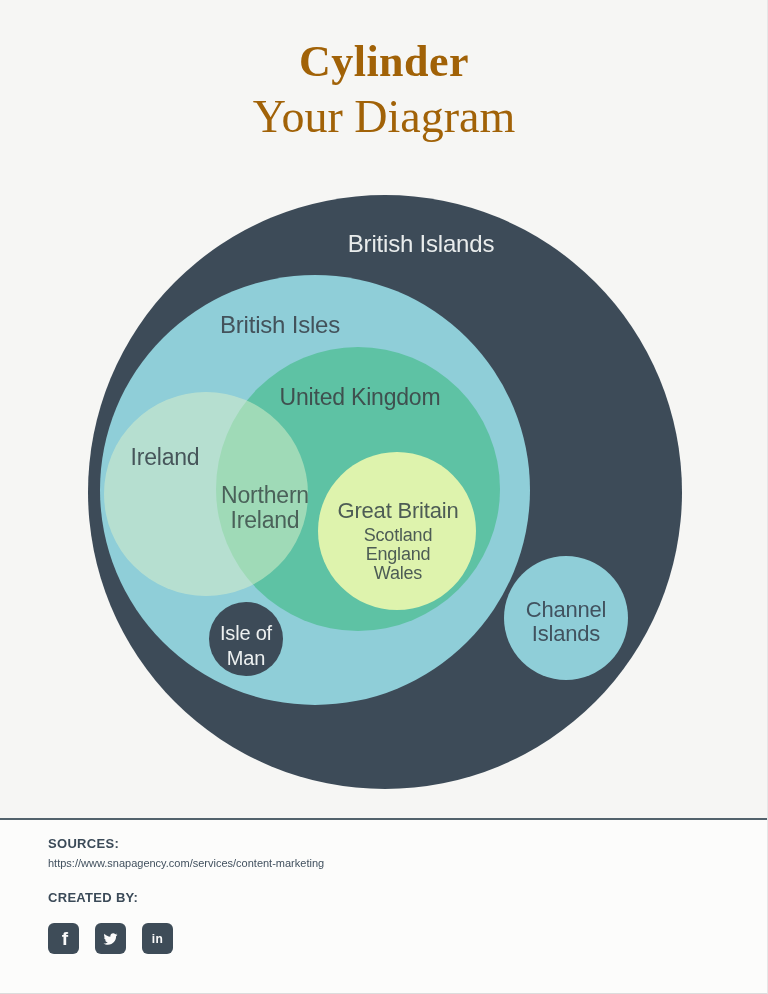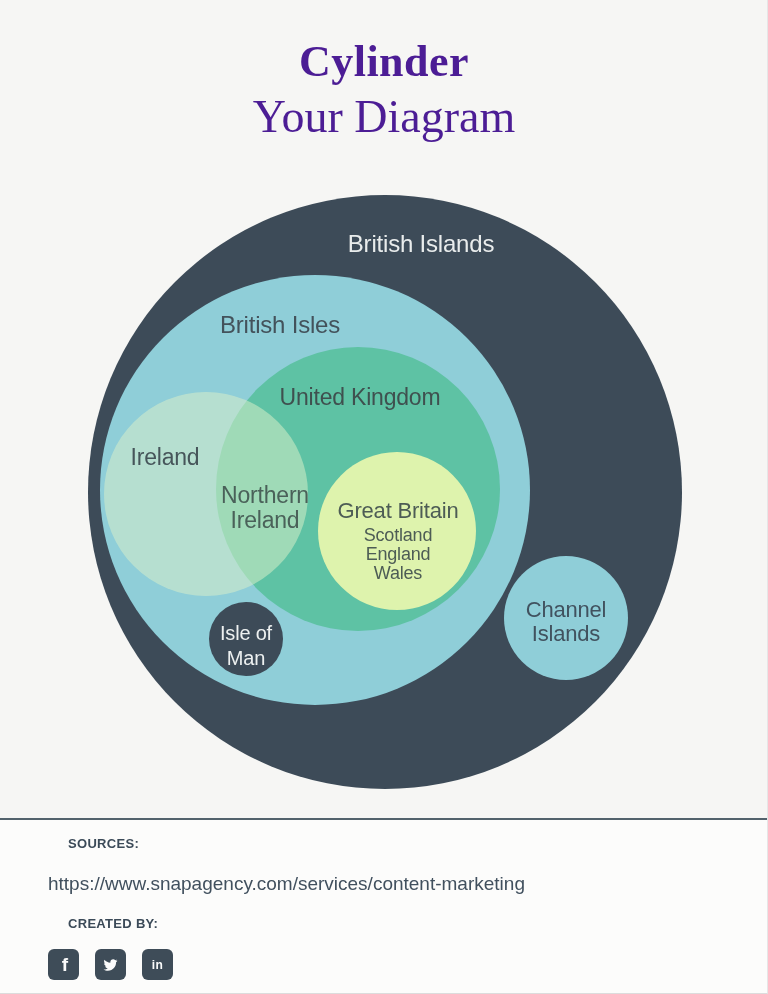--- a/index.html
+++ b/index.html
@@ -25,21 +25,21 @@
   .venn-svg text {
     font-family: "Liberation Sans", sans-serif;
     letter-spacing: -0.2px;
   }
   header {
     position: absolute;
     top: 36px; left: 0;
     width: 768px;
     text-align: center;
     font-family: "Liberation Serif", serif;
-    color: #4c1d95;
+    color: #a16207;
   }
   .title-line1 {
     font-size: 44px;
     font-weight: bold;
     line-height: 52px;
     letter-spacing: 0.5px;
   }
   .title-line2 {
     font-size: 46px;
     font-weight: normal;
@@ -52,25 +52,24 @@
     background: #fcfcfb;
     border-top: 2px solid #52626c;
     padding: 16px 0 0 48px;
     color: #3f4e5c;
   }
   .footer-label {
     font-size: 13px;
     font-weight: bold;
     letter-spacing: 0.3px;
     color: #3b4a58;
-    margin-left: 20px;
   }
   .footer-value {
-    font-size: 19px;
-    margin-top: 22px;
+    font-size: 11px;
+    margin-top: 6px;
     color: #41505e;
   }
   .footer-block2 { margin-top: 21px; }
   .social {
     display: flex;
     gap: 16px;
     margin-top: 18px;
   }
   .social-btn {
     width: 31px; height: 31px;

